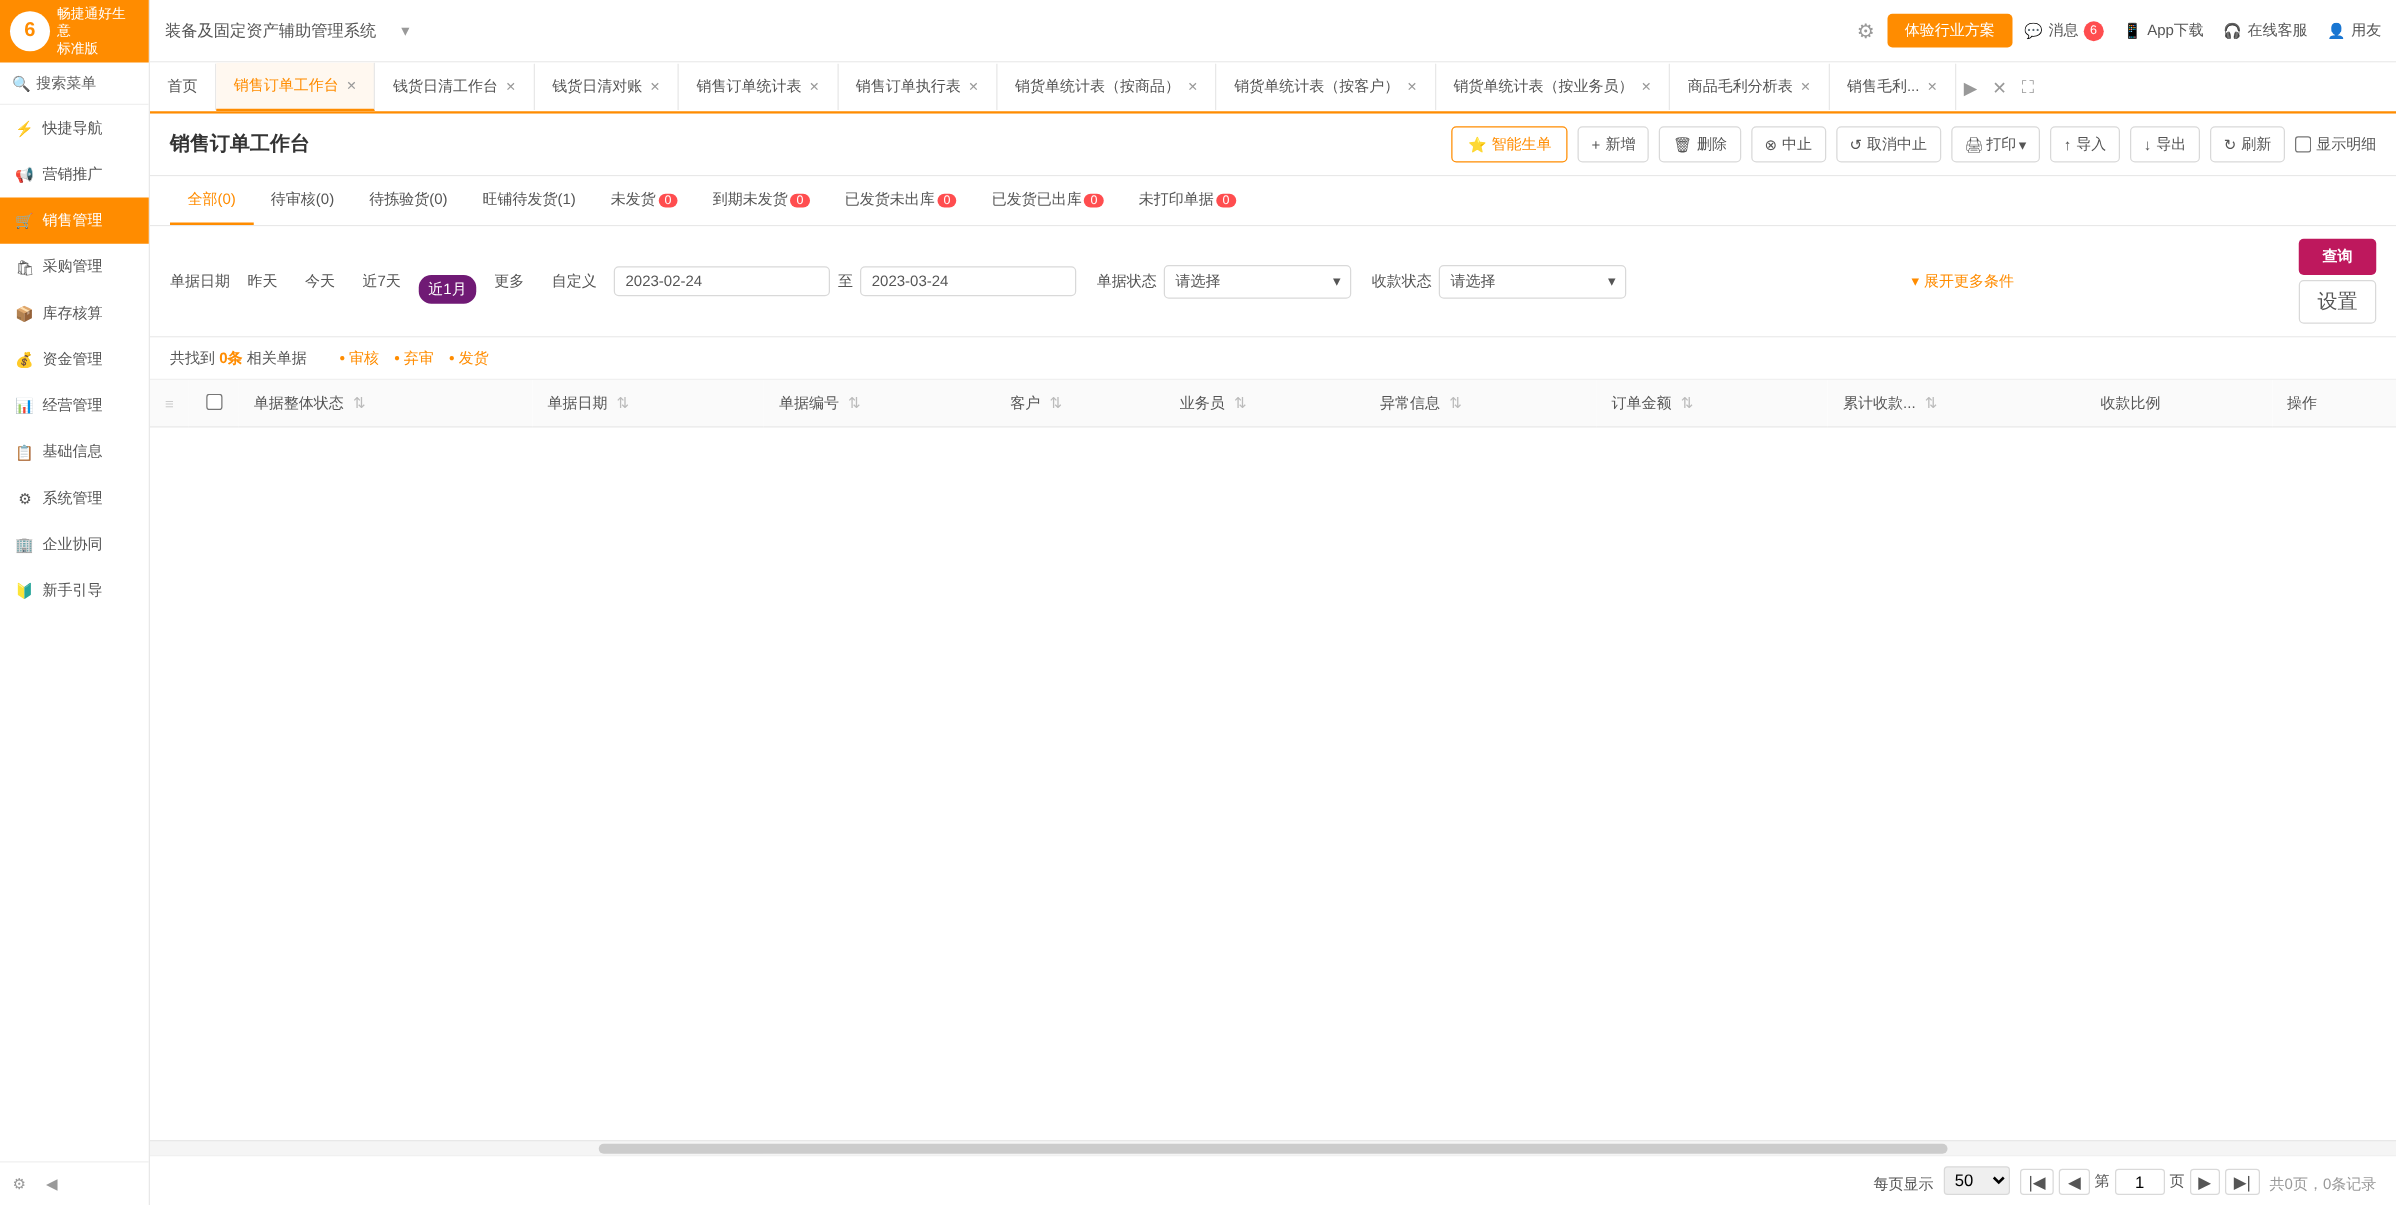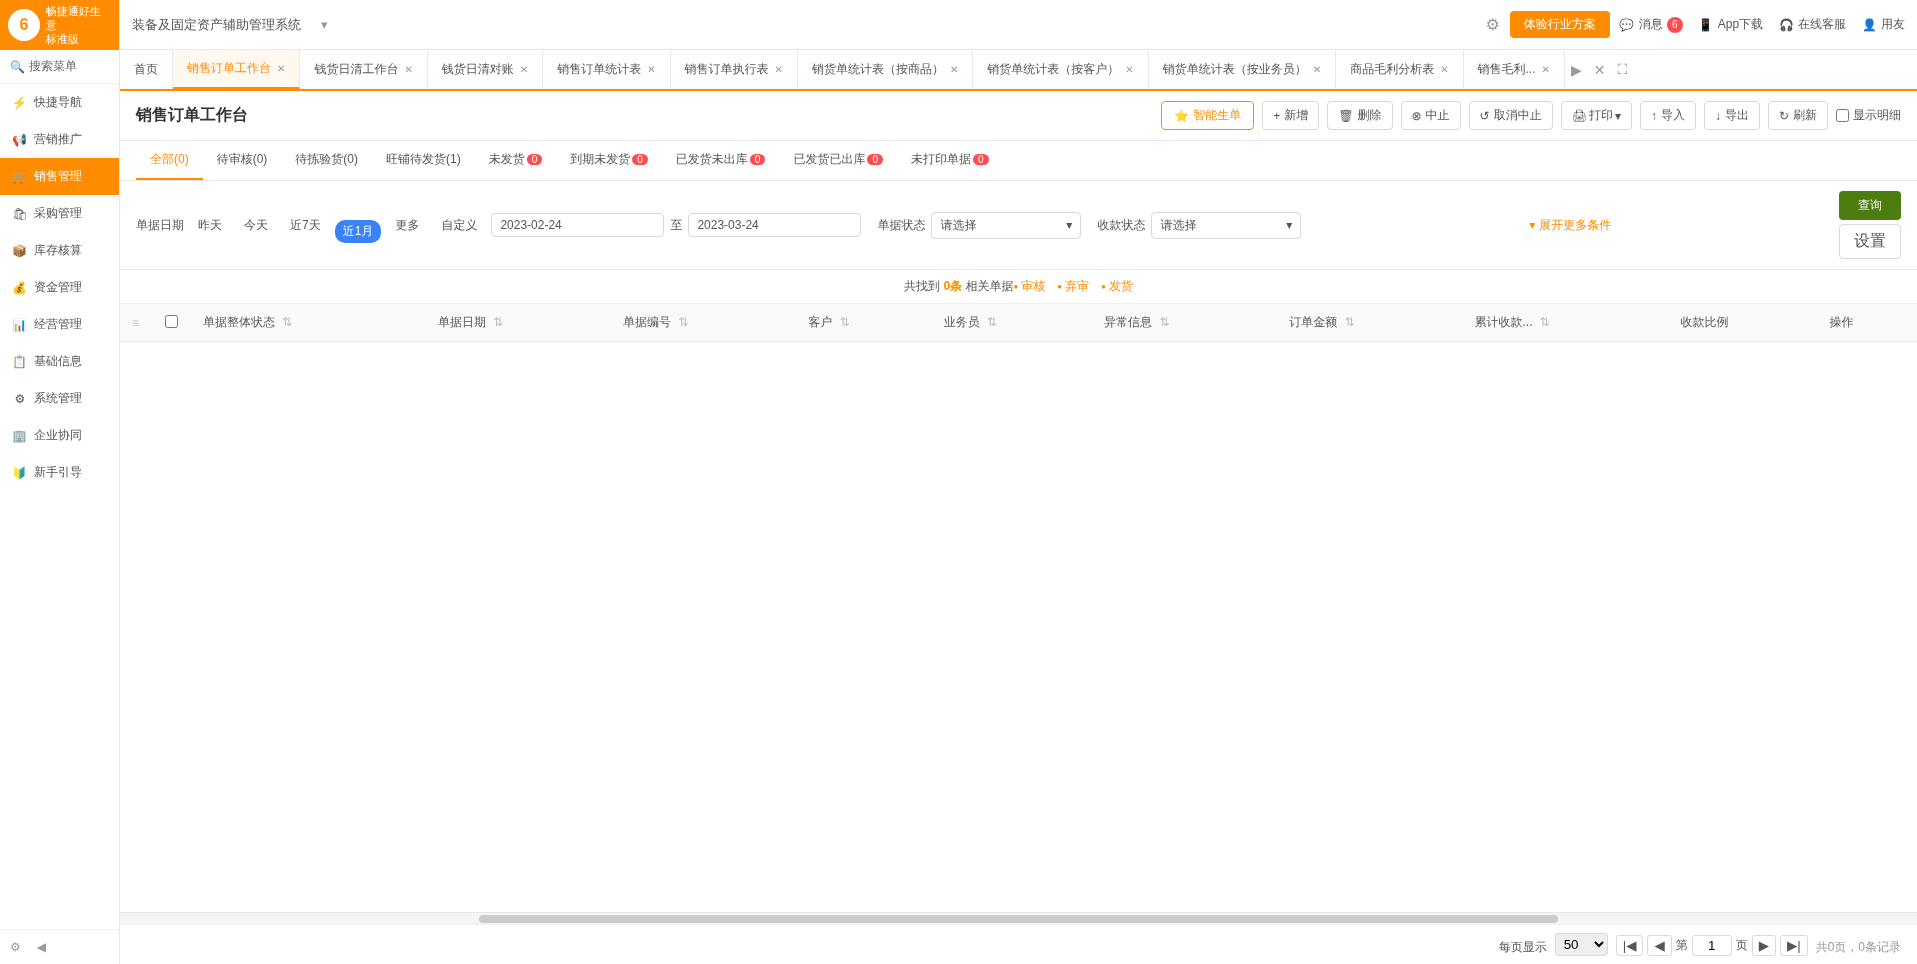--- a/index.html
+++ b/index.html
@@ -52,30 +52,30 @@
     .filter-tab { padding: 10px 14px; cursor: pointer; color: #555; font-size: 12px; border-bottom: 2px solid transparent; white-space: nowrap; }
     .filter-tab.active { color: #ff8c00; border-bottom-color: #ff8c00; }
     .filter-tab .count-badge { background: #ff4d4f; color: #fff; border-radius: 8px; padding: 0 5px; font-size: 10px; margin-left: 2px; }
 
     
     .search-bar { background: #fff; padding: 10px 16px; border-bottom: 1px solid #e8e8e8; display: flex; align-items: center; gap: 16px; flex-wrap: wrap; flex-shrink: 0; }
     .search-item { display: flex; align-items: center; gap: 6px; font-size: 12px; color: #555; }
     .search-label { color: #555; white-space: nowrap; }
     .date-range-btn { display: flex; align-items: center; gap: 6px; }
     .date-chip { padding: 3px 8px; border-radius: 4px; cursor: pointer; color: #555; font-size: 12px; }
-    .date-chip.active { background: #3b82f6; color: #fff; border-radius: 10px; margin-top: 12px; }
+    .date-chip.active { background: #701a75; color: #fff; border-radius: 10px; margin-top: 12px; }
     .date-input { border: 1px solid #d9d9d9; padding: 4px 8px; border-radius: 4px; color: #555; font-size: 12px; min-width: 100px; }
     .search-select { border: 1px solid #d9d9d9; padding: 4px 8px; border-radius: 4px; color: #555; font-size: 12px; min-width: 150px; display: flex; align-items: center; justify-content: space-between; cursor: pointer; }
     .expand-btn { color: #ff8c00; cursor: pointer; display: flex; align-items: center; gap: 4px; font-size: 12px; margin-left: auto; }
-    .btn-query { background: #4d7c0f; color: #fff; border: none; padding: 6px 12px; border-radius: 4px; cursor: pointer; font-size: 12px; }
+    .btn-query { background: #be185d; color: #fff; border: none; padding: 6px 12px; border-radius: 4px; cursor: pointer; font-size: 12px; font-weight: bold; }
     .btn-setting { background: #fff; border: 1px solid #d9d9d9; color: #555; padding: 6px 14px; border-radius: 4px; cursor: pointer; font-size: 16px; }
 
     
     .table-area { flex: 1; background: #fff; margin: 0; display: flex; flex-direction: column; overflow: hidden; }
-    .table-toolbar { padding: 8px 16px; display: flex; align-items: center; justify-content: center; border-bottom: 1px solid #f0f0f0; flex-shrink: 0; }
+    .table-toolbar { padding: 8px 16px; display: flex; align-items: center; justify-content: flex-start; border-bottom: 1px solid #f0f0f0; flex-shrink: 0; gap: 26px; }
     .table-info { font-size: 12px; color: #555; }
     .table-info .count { color: #ff8c00; font-weight: bold; }
     .table-actions { display: flex; align-items: center; gap: 12px; font-size: 12px; }
     .table-action-btn { color: #ff8c00; cursor: pointer; display: flex; align-items: center; gap: 3px; }
     .table-action-btn::before { content: '●'; color: #ff8c00; font-size: 8px; }
     .table-wrap { flex: 1; overflow: auto; }
     table { width: 100%; border-collapse: collapse; font-size: 12px; }
     thead th { background: #fafafa; border-bottom: 1px solid #e8e8e8; padding: 10px 12px; text-align: left; color: #555; font-weight: normal; white-space: nowrap; position: sticky; top: 0; z-index: 1; }
     thead th .sort-icon { color: #bbb; margin-left: 4px; }
     .checkbox-col { width: 40px; text-align: center; }

